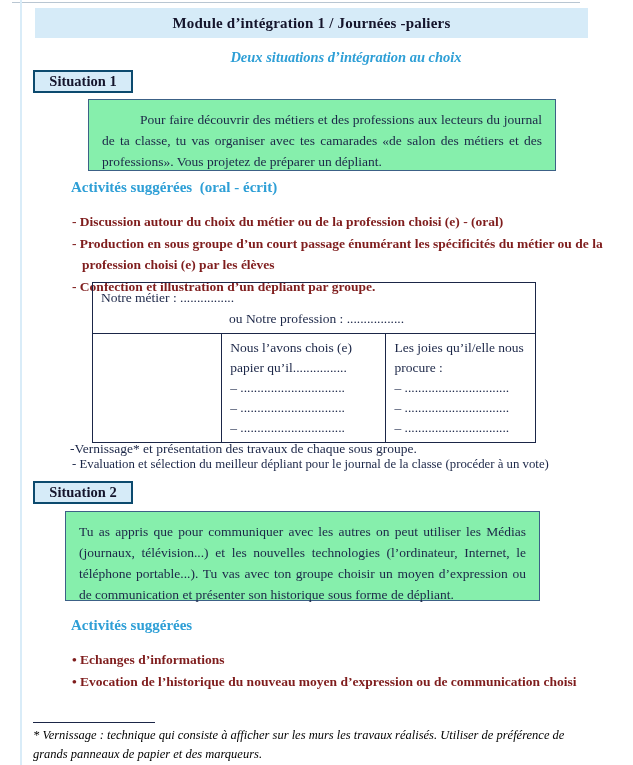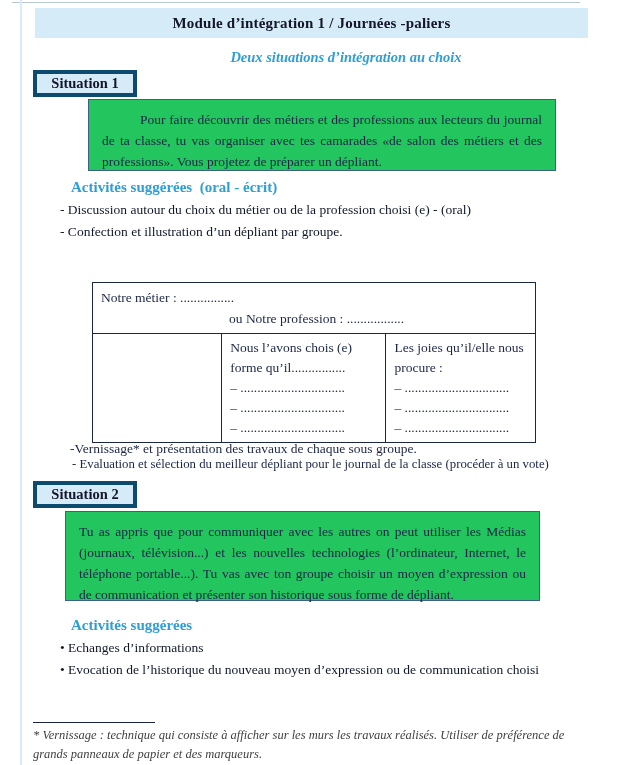--- a/index.html
+++ b/index.html
@@ -14,48 +14,48 @@
   .banner{
     position:absolute;left:35px;top:8px;width:553px;height:30px;
     background:#d6ebf8;text-align:center;font-weight:bold;font-size:15px;line-height:30px;
     color:#14142b;letter-spacing:0.2px;
   }
   .subtitle{
     position:absolute;top:49px;left:60px;width:572px;text-align:center;
     color:#2e9fd6;font-weight:bold;font-style:italic;font-size:14.5px;
   }
   .sit-label{
-    position:absolute;background:#d6ebf8;border:4px solid #0c4a6e;
+    position:absolute;background:#d6ebf8;border:2px solid #0c4a6e;
     font-weight:bold;font-size:14.5px;color:#14142b;
     width:76px;text-align:center;padding:1px 10px;
   }
   .sit1-pos{left:33px;top:70px;}
   .sit2-pos{left:33px;top:481px;}
 
   .blue-box{
-    position:absolute;background:#22c55e;border:1px solid #3c6186;
+    position:absolute;background:#86efac;border:1px solid #3c6186;
     font-size:13.5px;line-height:21px;text-align:justify;color:#1b2647;
     padding:9px 13px;
   }
   .box1-pos{left:88px;top:99px;width:440px;height:52px;}
   .box1-pos p{margin:0;text-indent:38px;}
   .box2-pos{left:65px;top:511px;width:447px;height:70px;}
   .box2-pos p{margin:0;}
 
   .act-heading{
     position:absolute;left:35px;color:#2e9fd6;font-weight:bold;font-size:15px;
     white-space:pre-wrap;
     margin-left:36px;
   }
   .act1-pos{top:179px;}
   .act2-pos{top:617px;}
 
   ul.plain{
-    position:absolute;list-style:none;margin:0;padding:0;
-    font-size:13.5px;color:#0f172a;
+    position:absolute;list-style:none;margin:12px;padding:0;
+    font-size:13.5px;color:#7f1d1d;font-weight:bold;
   }
   .list1-pos{left:60px;top:199px;width:548px;}
   .list1-pos li{padding-left:10px;text-indent:-10px;line-height:21.5px;}
   .list2-pos{left:60px;top:637px;width:548px;}
   .list2-pos li{line-height:21.5px;}
 
   table.fill{
     position:absolute;left:92px;top:282px;width:444px;
     border-collapse:collapse;font-size:13.5px;color:#1b2647;
   }
@@ -67,21 +67,21 @@
   td.c3{width:133px;}
   .cell-lines{line-height:20px;height:86px;}
   .dash-line{white-space:nowrap;overflow:hidden;}
 
   .closing1{position:absolute;left:70px;top:441px;font-size:13.5px;color:#1b2647;}
   .closing2{position:absolute;left:72px;top:457px;font-size:12.8px;color:#1b2647;}
 
   .footnote-rule{position:absolute;left:33px;top:722px;width:122px;height:1px;background:#1b2647;}
   .footnote{
     position:absolute;left:33px;top:726px;width:565px;
-    font-style:italic;font-size:12.5px;line-height:19px;color:#404040;
+    font-style:italic;font-size:12.5px;line-height:19px;color:#000000;
   }
 </style>
 </head>
 <body>
 
 <div class="top-rule"></div>
 <div class="left-rule"></div>
 
 <div class="banner">Module d’intégration 1 / Journées -paliers</div>
 
@@ -90,36 +90,37 @@
 <div class="sit-label sit1-pos">Situation 1</div>
 
 <div class="blue-box box1-pos">
   <p>Pour faire découvrir des métiers et des professions aux lecteurs du journal de ta classe, tu vas organiser avec tes camarades «de salon des métiers et des professions». Vous projetez de préparer un dépliant.</p>
 </div>
 
 <div class="act-heading act1-pos">Activités suggérées  (oral - écrit)</div>
 
 <ul class="plain list1-pos">
   <li>- Discussion autour du choix du métier ou de la profession choisi (e) - (oral)</li>
+  <li>- Production en sous groupe d’un court passage énumérant les spécificités du métier ou de la profession choisi (e) par les élèves</li>
   <li>- Confection et illustration d’un dépliant par groupe.</li>
 </ul>
 
 <table class="fill">
   <tbody>
       <tr>
     <td class="tbl-head" colspan="3">
       <div>Notre métier : ................</div>
       <div class="tbl-head-line2">ou Notre profession  : .................</div>
     </td>
   </tr>
   <tr>
     <td class="c1 cell-lines"></td>
     <td class="c2 cell-lines">
       <div>Nous l’avons chois (e)</div>
-      <div>forme qu’il................</div>
+      <div>papier qu’il................</div>
       <div class="dash-line">– ...............................</div>
       <div class="dash-line">– ...............................</div>
       <div class="dash-line">– ...............................</div>
     </td>
     <td class="c3 cell-lines">
       <div>Les joies qu’il/elle nous</div>
       <div>procure :</div>
       <div class="dash-line">– ...............................</div>
       <div class="dash-line">– ...............................</div>
       <div class="dash-line">– ...............................</div>

